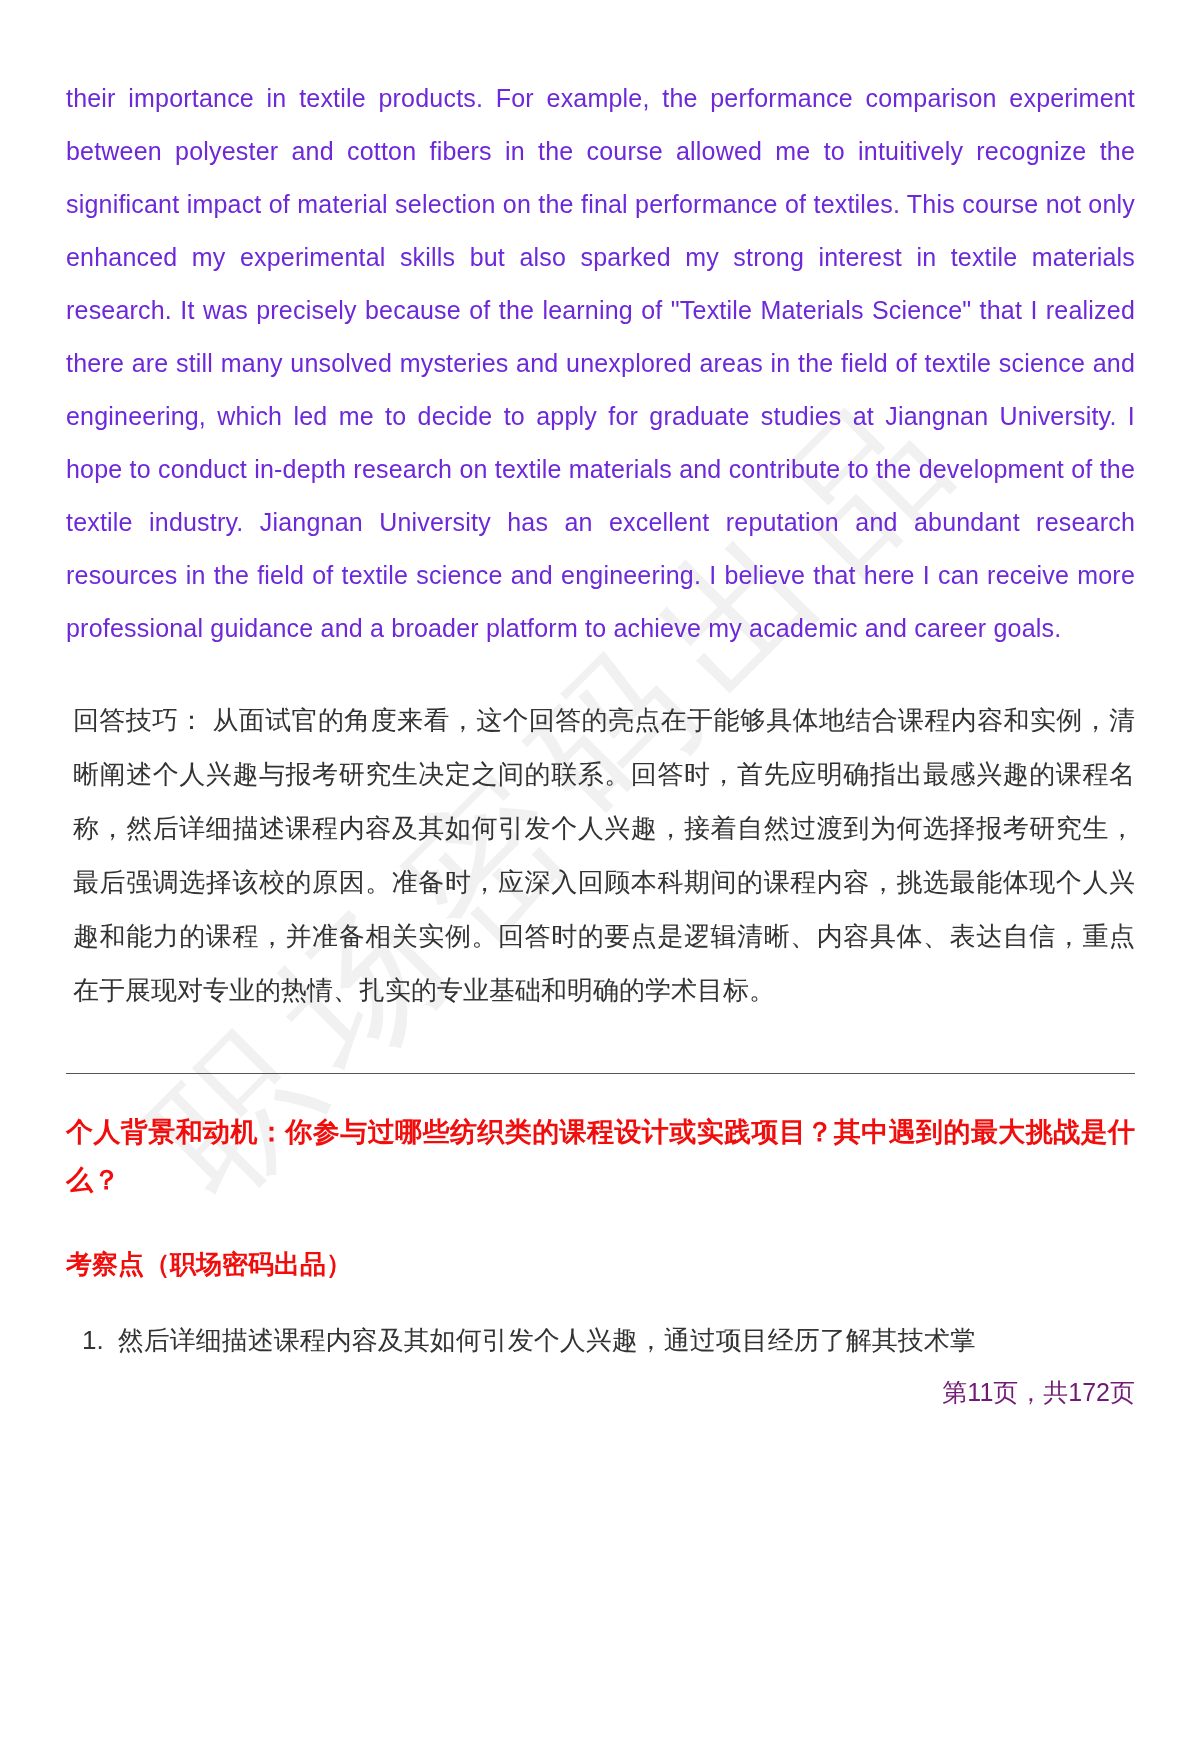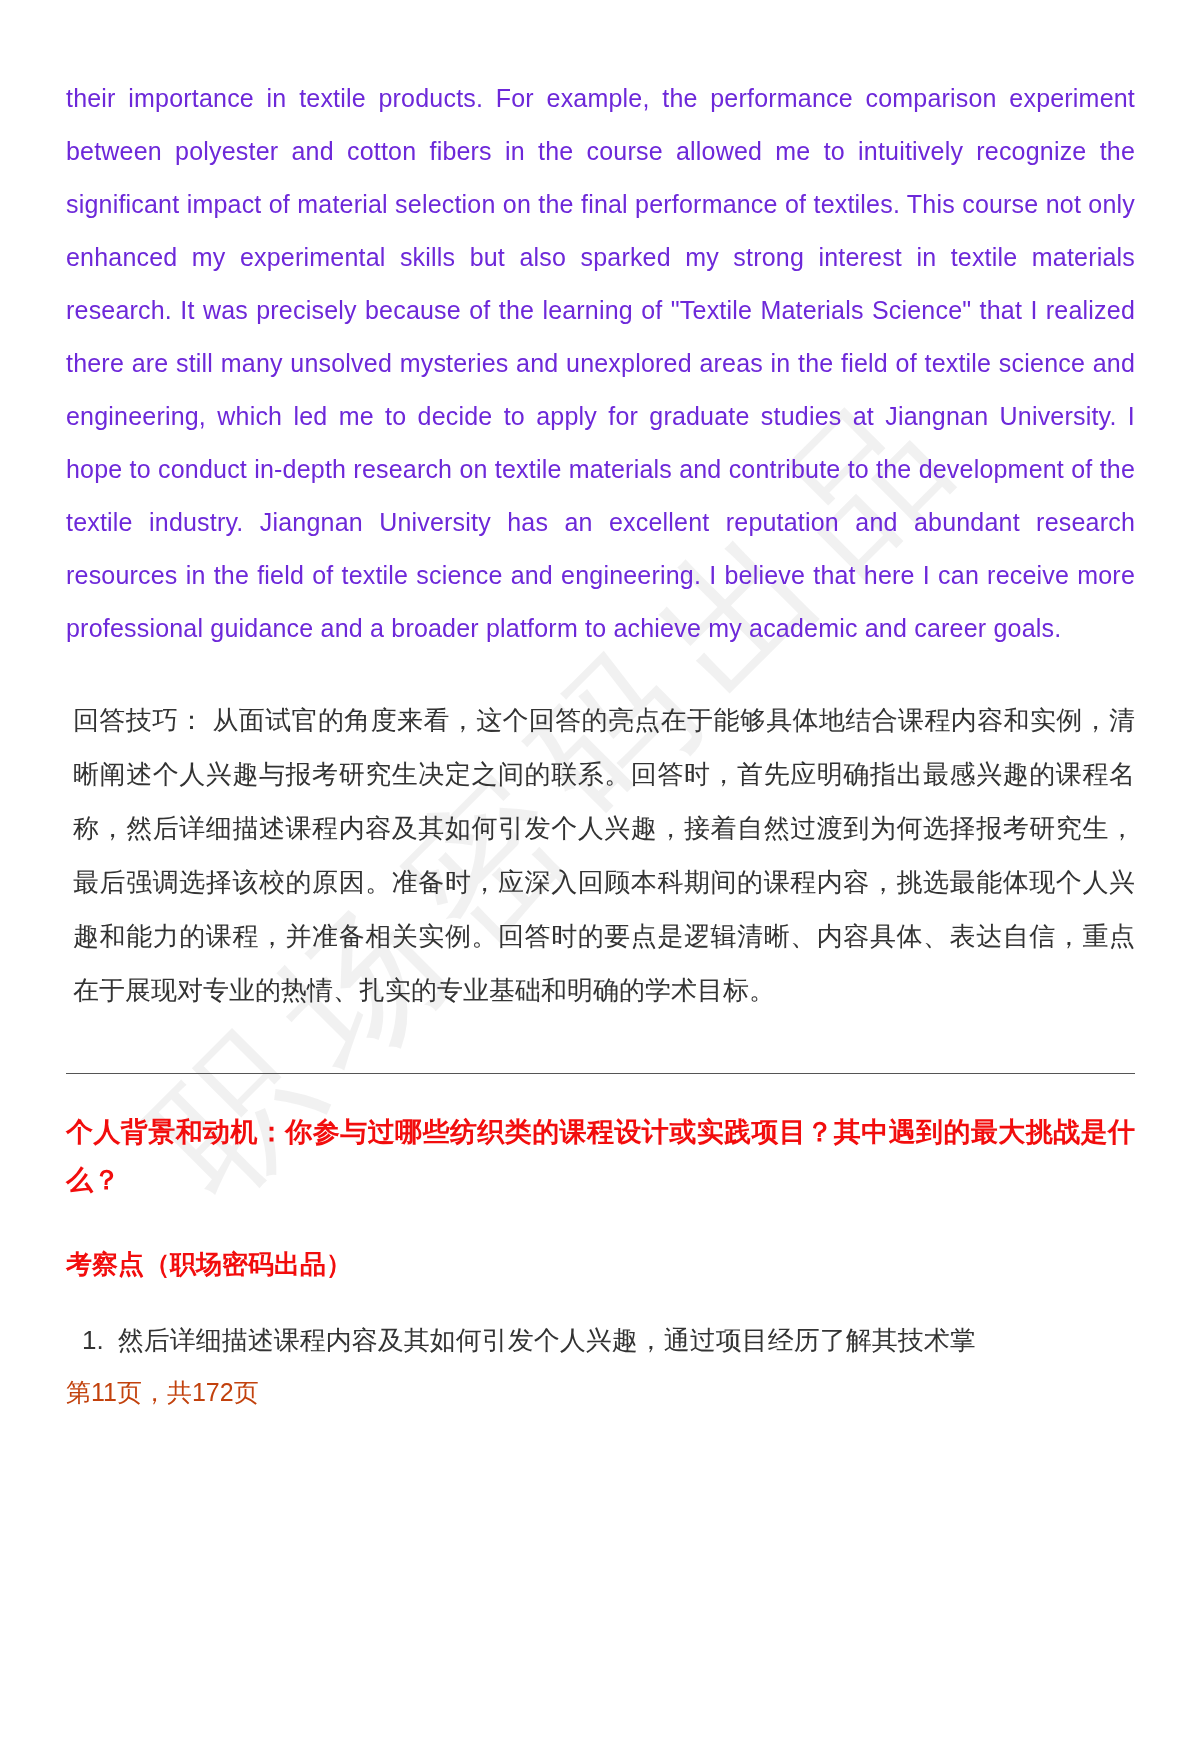--- a/index.html
+++ b/index.html
@@ -88,23 +88,23 @@
     padding-right: 14px;
   }
   .list-text {
     flex: 1 1 auto;
     text-align: justify;
   }
   .footer {
     position: relative;
     z-index: 1;
     margin-top: 14px;
-    text-align: left;
+    text-align: right;
     font-size: 25px;
-    color: #c2410c;
+    color: #701a75;
   }
 </style>
 </head>
 <body>
 
 <div class="page">
 
   <div class="watermark">职场密码出品</div>
 
   <div class="content">

